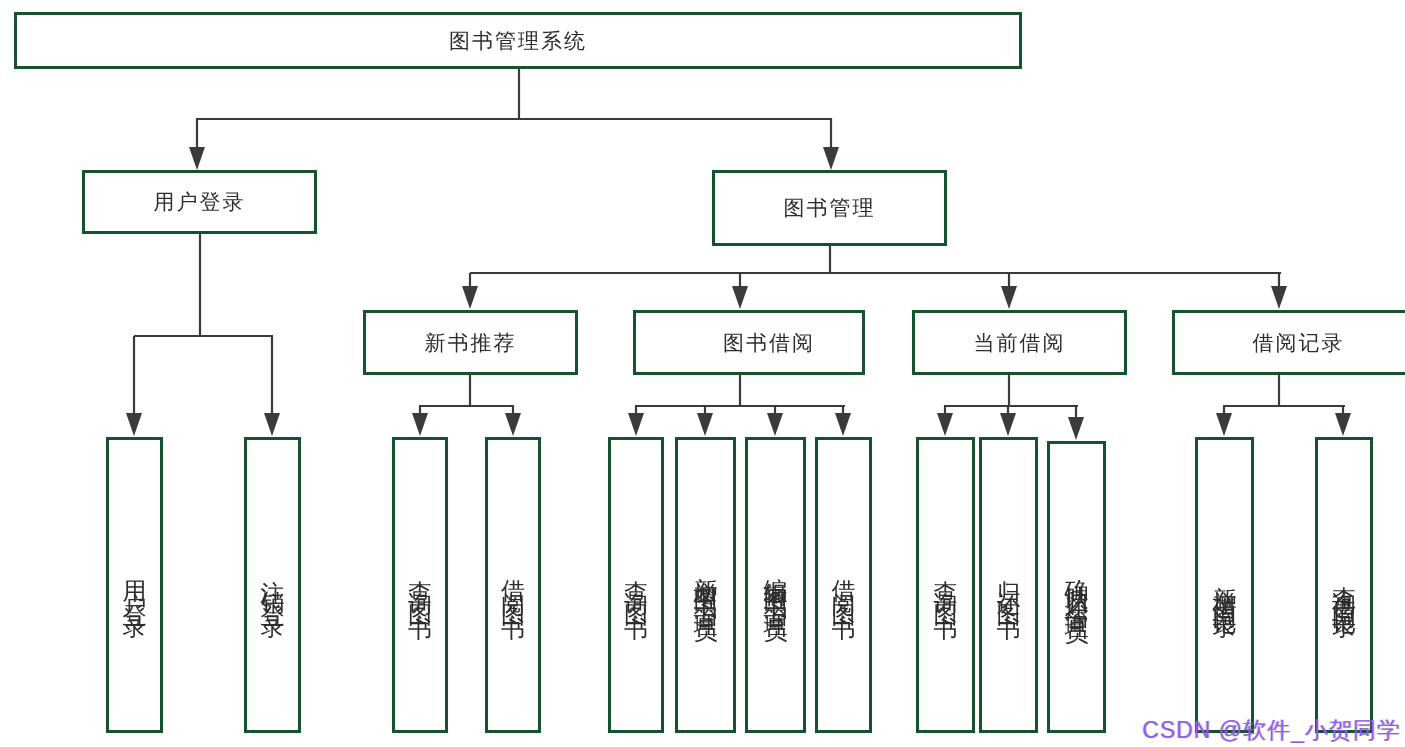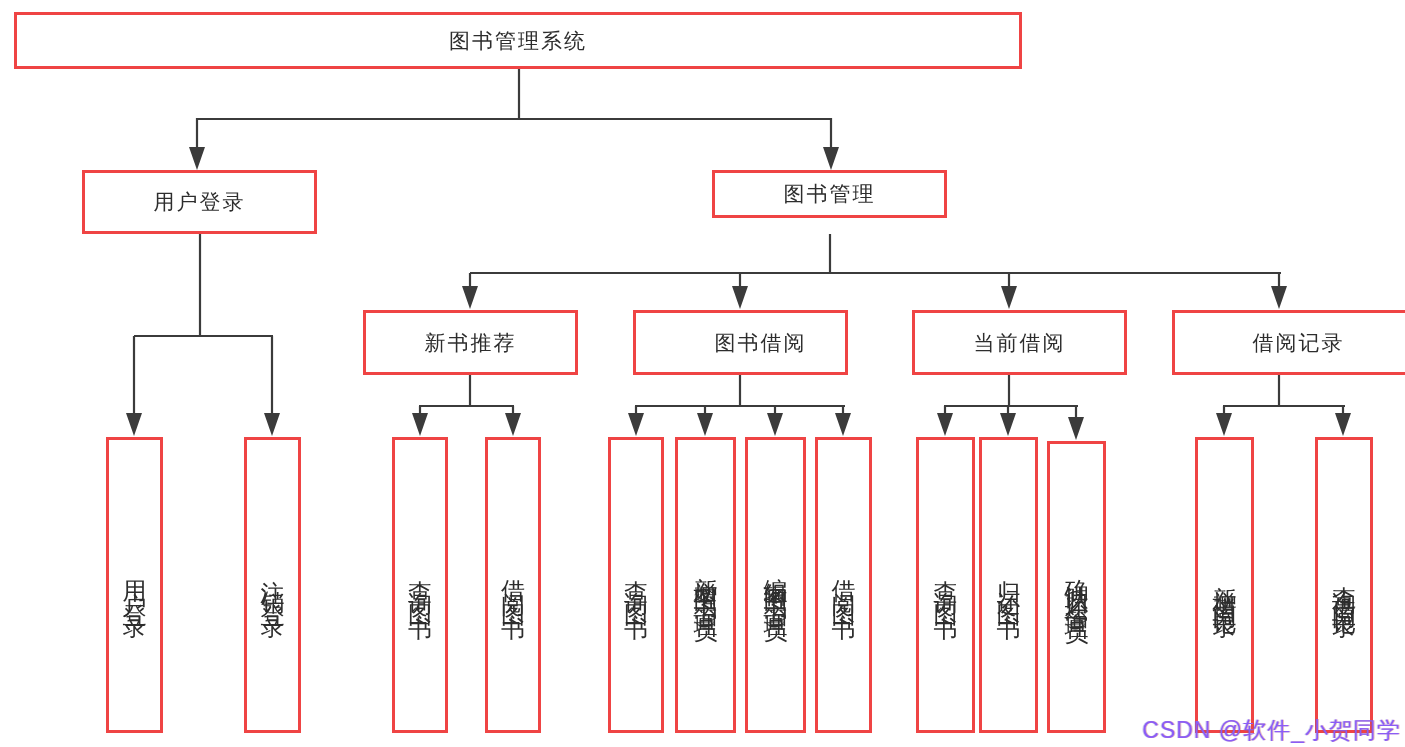--- a/index.html
+++ b/index.html
@@ -9,21 +9,21 @@
     position: relative;
     width: 1405px;
     height: 747px;
     background: #ffffff;
     overflow: hidden;
   }
   #connectors { position: absolute; left: 0; top: 0; z-index: 1; }
   .box {
     position: absolute;
     background: #ffffff;
-    border: 3px solid #ef4444;
+    border: 3px solid #14532d;
     display: flex;
     align-items: center;
     justify-content: center;
     color: #2d2d2d;
     z-index: 2;
   }
   .hbox { font-size: 21px; letter-spacing: 2px; white-space: nowrap; }
   .vbox {
     writing-mode: vertical-rl;
     text-orientation: mixed;
@@ -100,24 +100,24 @@
       <polygon points="937,413 953,413 945,436" fill="#3b3b3b"></polygon>
       <polygon points="1000,413 1016,413 1008,436" fill="#3b3b3b"></polygon>
       <polygon points="1068,417 1084,417 1076,440" fill="#3b3b3b"></polygon>
       <polygon points="1216,413 1232,413 1224,436" fill="#3b3b3b"></polygon>
       <polygon points="1335,413 1351,413 1343,436" fill="#3b3b3b"></polygon>
     </svg>
 
   <div class="box hbox" style="left:14px; top:12px; width:1008px; height:57px;">图书管理系统</div>
 
   <div class="box hbox" style="left:82px; top:170px; width:235px; height:64px;">用户登录</div>
-  <div class="box hbox" style="left:712px; top:170px; width:235px; height:48px;">图书管理</div>
+  <div class="box hbox" style="left:712px; top:170px; width:235px; height:76px;">图书管理</div>
 
   <div class="box hbox" style="left:363px; top:310px; width:215px; height:65px;">新书推荐</div>
-  <div class="box hbox" style="left:633px; top:310px; width:215px; height:65px;padding-left:40px;">图书借阅</div>
+  <div class="box hbox" style="left:633px; top:310px; width:232px; height:65px;padding-left:40px;">图书借阅</div>
   <div class="box hbox" style="left:902px; top:310px; width:215px; height:65px;margin-left:10px;">当前借阅</div>
   <div class="box hbox" style="left:1172px; top:310px; width:253px; height:65px;">借阅记录</div>
 
   <div class="box vbox ls4" style="left:106px; top:437px; width:57px; height:296px;">用户登录</div>
   <div class="box vbox ls4" style="left:244px; top:437px; width:57px; height:296px;">注销登录</div>
 
   <div class="box vbox ls4" style="left:392px; top:437px; width:56px; height:296px;">查询图书</div>
   <div class="box vbox ls4" style="left:485px; top:437px; width:56px; height:296px;">借阅图书</div>
 
   <div class="box vbox ls4" style="left:608px; top:437px; width:56px; height:296px;">查询图书</div>

